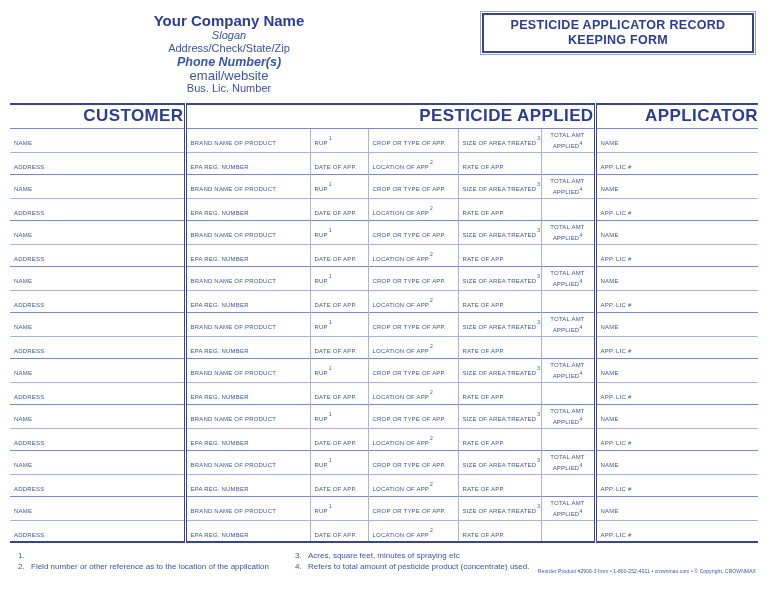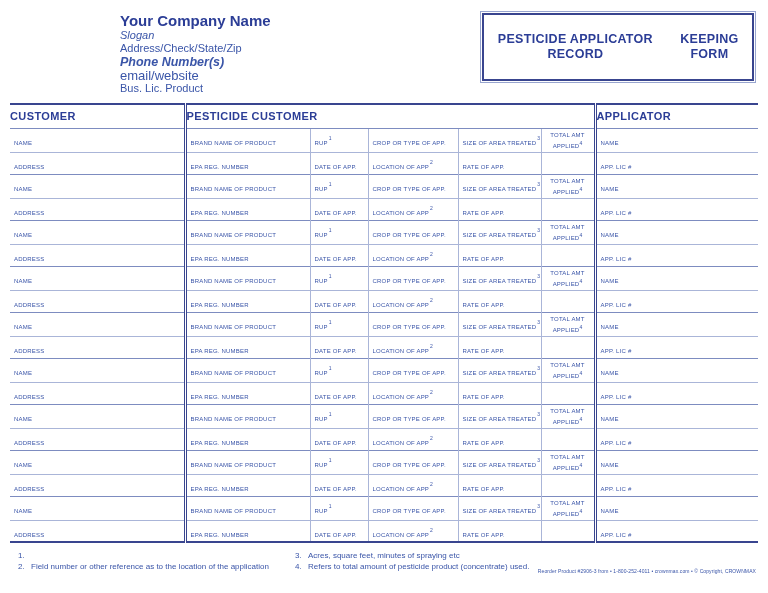--- a/index.html
+++ b/index.html
@@ -14,45 +14,45 @@
   html,body{width:768px;height:593px;}
   body{
     position:relative;
     background:#ffffff;
     font-family:"Liberation Sans", sans-serif;
     color:var(--ink);
     overflow:hidden;
   }
   
   .company{
-    position:absolute;left:120px;top:12px;width:250px;
-    text-align:left;color:var(--ink);
+    position:absolute;left:104px;top:12px;width:250px;
+    text-align:center;color:var(--ink);
   }
   .company-name{font-size:15px;font-weight:bold;color:var(--ink-dark);line-height:17px;}
   .company-slogan{font-size:11px;font-style:italic;line-height:13px;}
   .company-address{font-size:11px;line-height:13px;}
   .company-phone{font-size:12.5px;font-weight:bold;line-height:14px;font-style:italic;}
   .company-email{font-size:13px;line-height:13px;}
   .company-license{font-size:11px;line-height:13px;}
   .title-box{
-    position:absolute;left:482px;top:13px;width:272px;height:68px;
+    position:absolute;left:482px;top:13px;width:272px;height:40px;
     border:2px solid var(--line-dark);
     outline:1px solid var(--box-outline);outline-offset:1px;
-    display:flex;flex-direction:row;justify-content:center;align-items:center;
+    display:flex;flex-direction:column;justify-content:center;align-items:center;
     color:var(--ink-dark);font-weight:bold;font-size:12.5px;line-height:15px;
     letter-spacing:0.3px;text-align:center;
   }
   
   table.form{
     position:absolute;left:10px;top:103px;width:748px;
     border-collapse:collapse;table-layout:fixed;
   }
   thead th{
-    height:24px;font-size:11px;font-weight:bold;color:var(--ink-dark);
-    letter-spacing:0.4px;text-align:left;vertical-align:middle;
+    height:24px;font-size:17px;font-weight:bold;color:var(--ink-dark);
+    letter-spacing:0.4px;text-align:right;vertical-align:middle;
     border-top:2px solid var(--line-dark);
     border-bottom:1px solid var(--line-mid);
   }
   tbody td{
     vertical-align:top;padding:2px 2px 0 4px;
   }
   tr.row-name td{height:24px;border-top:1px solid var(--line-mid);}
   tr.row-addr td{height:22px;border-top:1px solid var(--line-light);}
   tbody tr:last-child td{border-bottom:2px solid var(--line-dark);}
   .v{border-left:1px solid var(--line-light);}
@@ -77,42 +77,42 @@
 </style>
 </head>
 <body>
 
 <div class="company">
   <div class="company-name">Your Company Name</div>
   <div class="company-slogan">Slogan</div>
   <div class="company-address">Address/Check/State/Zip</div>
   <div class="company-phone">Phone Number(s)</div>
   <div class="company-email">email/website</div>
-  <div class="company-license">Bus. Lic. Product</div>
+  <div class="company-license">Bus. Lic. Number</div>
 </div>
 
 <div class="title-box">
   <div>PESTICIDE APPLICATOR RECORD</div>
   <div>KEEPING FORM</div>
 </div>
 
 <table class="form">
   <colgroup>
     <col style="width:175px">
       <col style="width:125px">
       <col style="width:58px">
     <col style="width:90px">
       <col style="width:83px">
       <col style="width:54px">
     <col style="width:163px">
   </colgroup>
   <thead>
     <tr>
       <th>CUSTOMER</th>
-      <th colspan="5" class="gsep">PESTICIDE CUSTOMER</th>
+      <th colspan="5" class="gsep">PESTICIDE APPLIED</th>
       <th class="gsep">APPLICATOR</th>
     </tr>
   </thead>
   <tbody>
 <tr class="row-name">
   <td><span class="lbl">NAME</span></td>
   <td class="gsep"><span class="lbl">BRAND NAME OF PRODUCT</span></td>
   <td class="v"><span class="lbl"><span>RUP</span><sup>1</sup></span></td>
   <td class="v"><span class="lbl">CROP OR TYPE OF APP.</span></td>
   <td class="v"><span class="lbl"><span>SIZE OF AREA TREATED</span><sup>3</sup></span></td>

